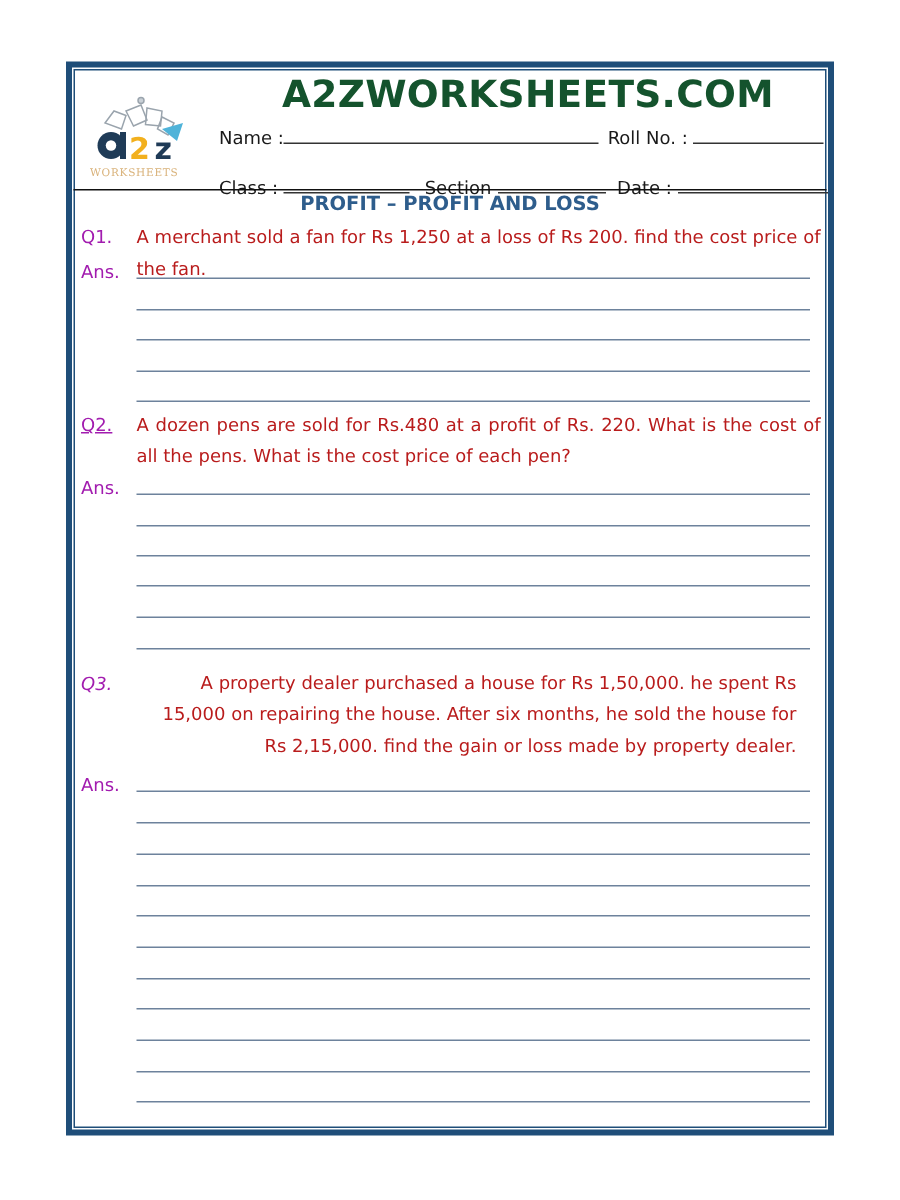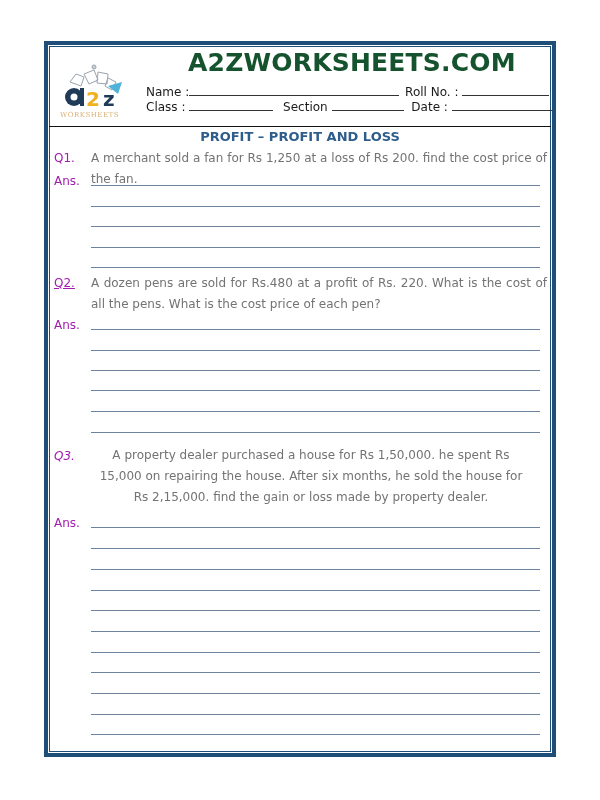--- a/index.html
+++ b/index.html
@@ -20,33 +20,33 @@
     .site-title {
       position: absolute; left: 188px; top: 48px; width: 320px;
       font-family: "DejaVu Sans", sans-serif; font-weight: bold;
       font-size: 25px; color: #14532d; letter-spacing: 0.2px;
       white-space: nowrap;
     }
 
     .field-row { position: absolute; left: 146px; font-size: 12px; color: #1a1a1a; white-space: nowrap; text-align: center; }
     .field-row .blank { display: inline-block; border-bottom: 1px solid #333; height: 10px; vertical-align: baseline; }
     .row-name { top: 85px; }
-    .row-class { top: 100px; }
+    .row-class { top: 118px; }
 
     .header-divider {
       position: absolute; left: 49px; top: 126px; width: 502px; height: 1px; background: #111;
     }
 
     .chapter-title {
       position: absolute; left: 49px; top: 129px; width: 502px; text-align: center;
       font-weight: bold; font-size: 13px; color: #2e5d8c;
     }
 
     .q-num, .ans-label { position: absolute; left: 54px; font-size: 12px; color: #a21caf; }
-    .q-text { position: absolute; left: 91px; width: 456px; font-size: 12px; line-height: 21px; color: #737373; text-align: justify; }
+    .q-text { position: absolute; left: 91px; width: 456px; font-size: 12px; line-height: 21px; color: #b91c1c; text-align: justify; }
     .rule { position: absolute; left: 91px; width: 449px; height: 1px; background: #6d829c; }
   </style>
 </head>
 <body>
 
 <div class="frame-outer"></div>
 <div class="frame-inner"></div>
 
 <div class="logo">
   <svg width="76" height="58" viewBox="0 0 76 58">
@@ -101,21 +101,21 @@
 <div class="q-text" style="top:273px;">A dozen pens are sold for Rs.480 at a profit of Rs. 220. What is the cost of all the pens. What is the cost price of each pen?</div>
 <div class="ans-label" style="top:318px;">Ans.</div>
 <div class="rule" style="top:329px;"></div>
 <div class="rule" style="top:350px;"></div>
 <div class="rule" style="top:370px;"></div>
 <div class="rule" style="top:390px;"></div>
 <div class="rule" style="top:411px;"></div>
 <div class="rule" style="top:432px;"></div>
 
 <div class="q-num" style="top:449px;font-style:italic;">Q3.</div>
-<div class="q-text" style="top:445px; width:440px; text-align:center;"> A property dealer purchased a house for Rs 1,50,000. he spent Rs 15,000 on repairing the house. After six months, he sold the house for Rs 2,15,000. find the gain or loss made by property dealer.</div>
+<div class="q-text" style="top:445px; width:440px; text-align:right;"> A property dealer purchased a house for Rs 1,50,000. he spent Rs 15,000 on repairing the house. After six months, he sold the house for Rs 2,15,000. find the gain or loss made by property dealer.</div>
 <div class="ans-label" style="top:516px;">Ans.</div>
 <div class="rule" style="top:527px;"></div>
 <div class="rule" style="top:548px;"></div>
 <div class="rule" style="top:569px;"></div>
 <div class="rule" style="top:590px;"></div>
 <div class="rule" style="top:610px;"></div>
 <div class="rule" style="top:631px;"></div>
 <div class="rule" style="top:652px;"></div>
 <div class="rule" style="top:672px;"></div>
 <div class="rule" style="top:693px;"></div>

